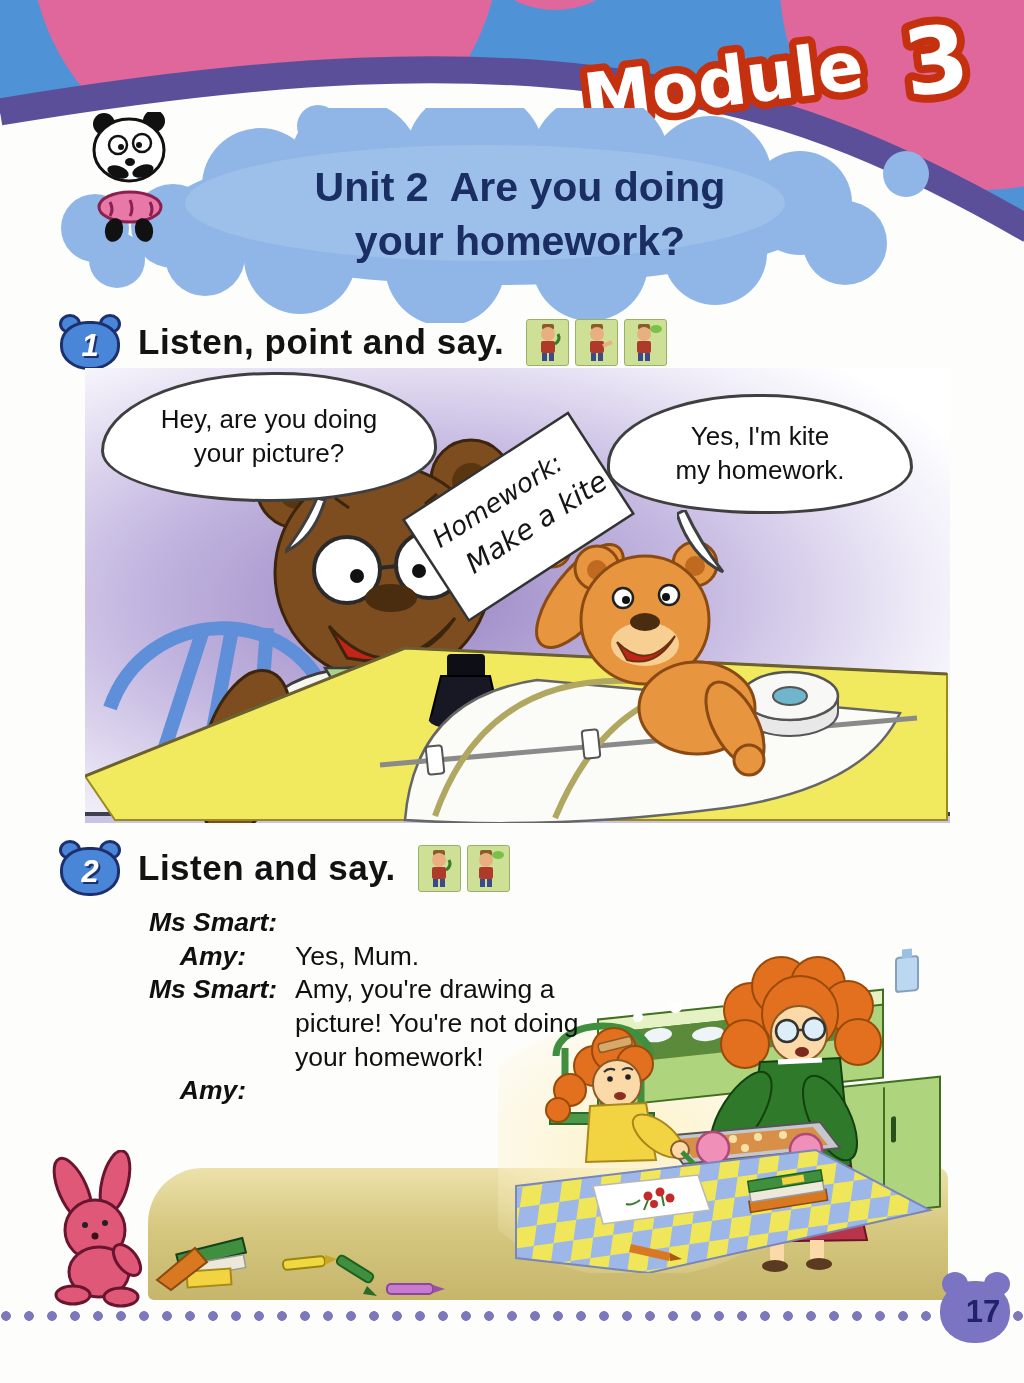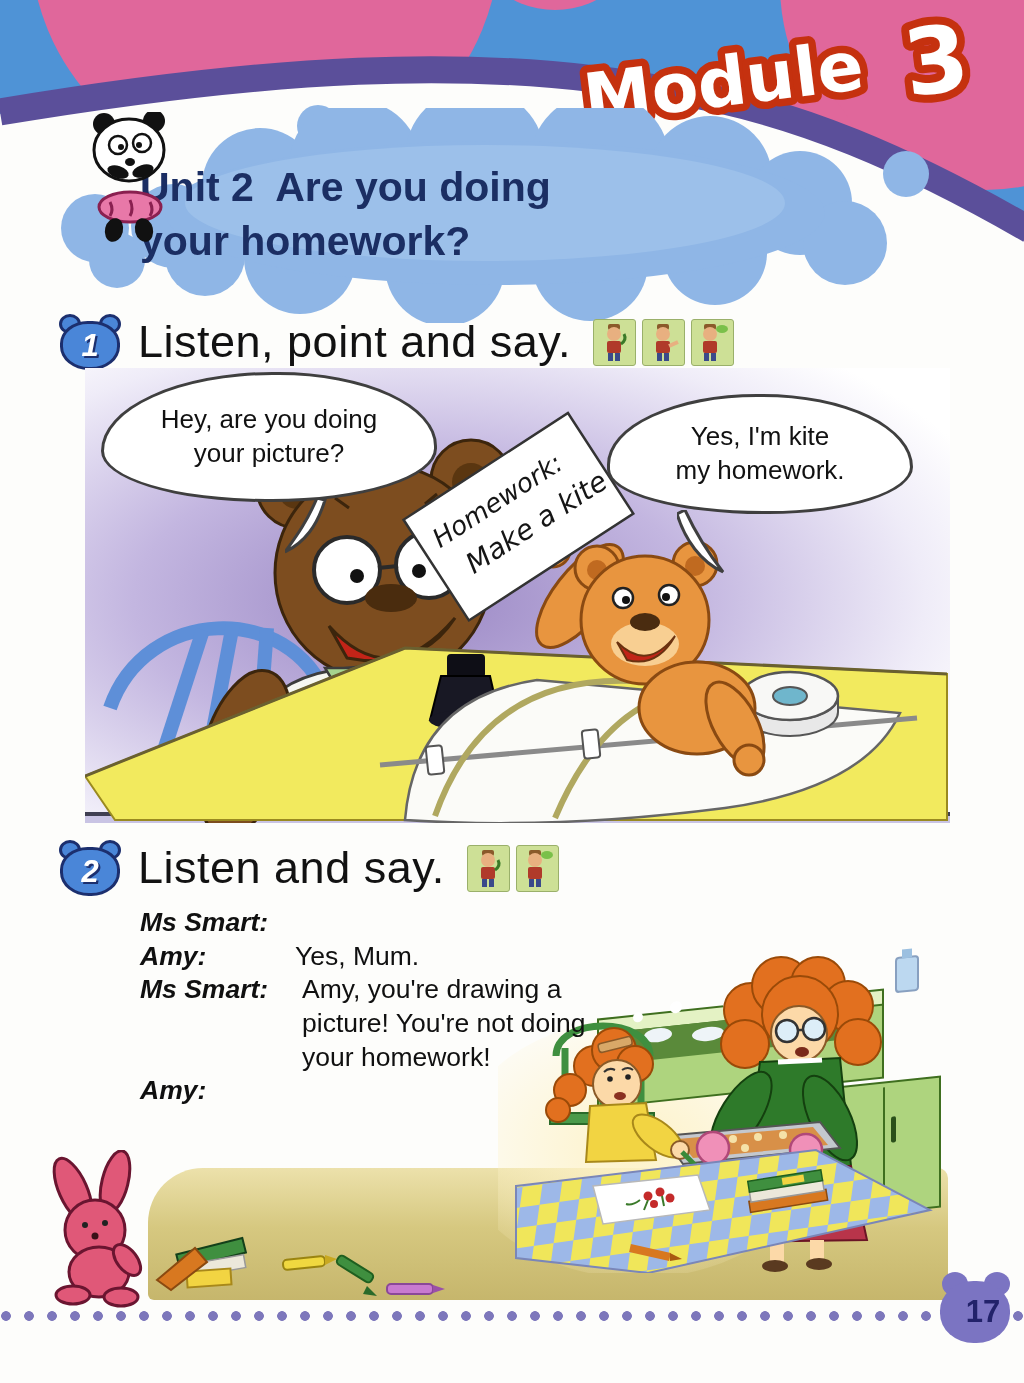--- a/index.html
+++ b/index.html
@@ -7,59 +7,59 @@
         font-family:"Liberation Sans",sans-serif;margin:0 auto;}
   #page *{box-sizing:border-box;}
 
   
   .header-art{position:absolute;left:0;top:0;width:1024px;height:270px;}
   .module-logo{position:absolute;left:575px;top:2px;width:449px;height:145px;}
 
   
   .panda{position:absolute;left:80px;top:112px;width:104px;height:132px;}
   .cloud-art{position:absolute;left:55px;top:108px;width:900px;height:215px;}
-  .unit-title{position:absolute;left:140px;top:160px;width:740px;
+  .unit-title{position:absolute;left:150px;top:160px;width:740px;text-align:center;
     color:#1b2e63;font-weight:bold;font-size:41px;line-height:1.32;white-space:pre;}
 
   
   .section-head{position:absolute;display:flex;align-items:center;gap:16px;}
   .sec1{left:58px;top:314px;}
   .sec2{left:58px;top:840px;}
   .bear-badge{position:relative;width:64px;height:56px;flex:none;}
   .bear-badge .ear{position:absolute;width:22px;height:20px;background:#4a86d8;
      border:3px solid #1c2f6e;border-radius:50%;top:0;}
   .bear-badge .ear.l{left:1px;} .bear-badge .ear.r{right:1px;}
   .bear-badge .head{position:absolute;left:2px;top:7px;width:60px;height:49px;background:#4a86d8;
      border:3px solid #1c2f6e;border-radius:46% 46% 48% 48%;
      display:flex;align-items:center;justify-content:center;}
   .bear-badge .num{color:#fff;font-weight:bold;font-style:italic;font-size:31px;
      text-shadow:2px 2px 0 #1c2f6e;}
-  .sec-title{font-size:45px;font-weight:normal;color:#121212;letter-spacing:0.5px;}
+  .sec-title{font-size:35px;font-weight:bold;color:#121212;letter-spacing:0.5px;}
   .activity-icons{display:flex;gap:6px;margin-left:6px;}
   .icon-tile{width:43px;height:47px;background:#cde096;border:1px solid #9ab06a;
      border-radius:3px;display:flex;align-items:center;justify-content:center;}
 
   
   .scene1{position:absolute;left:85px;top:368px;width:865px;height:455px;}
   .scene1 svg.bg{position:absolute;left:0;top:0;}
   .bubble{position:absolute;background:#fff;border:3px solid #3f3f3f;display:flex;
      align-items:center;justify-content:center;text-align:center;font-size:26px;
      line-height:1.3;color:#111;white-space:pre-line;z-index:3;}
   .b1{left:16px;top:4px;width:336px;height:130px;border-radius:52% 48% 50% 50% / 62% 58% 42% 40%;}
   .b2{left:522px;top:26px;width:306px;height:120px;border-radius:50% 50% 48% 52% / 60% 62% 40% 38%;}
   .tail{position:absolute;z-index:2;}
 
   
   .dialogue{position:absolute;left:140px;top:906px;width:630px;font-size:26.5px;
      line-height:1.27;color:#101010;z-index:4;}
   .dlg-row{display:flex;}
-  .dlg-speaker{width:155px;text-align:left;font-weight:bold;font-style:italic;
+  .dlg-speaker{width:155px;text-align:center;font-weight:bold;font-style:italic;
      padding-right:9px;flex:none;}
   .dlg-text{flex:1;}
-  .dlg-text.w3{max-width:302px;margin-left:7px;}
+  .dlg-text.w3{max-width:302px;}
   .dlg-text.w4{max-width:270px;}
 
   
   .floor-band{position:absolute;left:148px;top:1168px;width:800px;height:132px;
      background:linear-gradient(180deg,#ece1ab 0%,#d6c880 45%,#c6b66c 100%);
      border-radius:55px 10px 6px 6px;z-index:1;}
   .scene2{position:absolute;left:498px;top:948px;width:450px;height:325px;z-index:2;}
   .rabbit-art{position:absolute;left:35px;top:1150px;width:430px;height:158px;z-index:2;}
 
   

